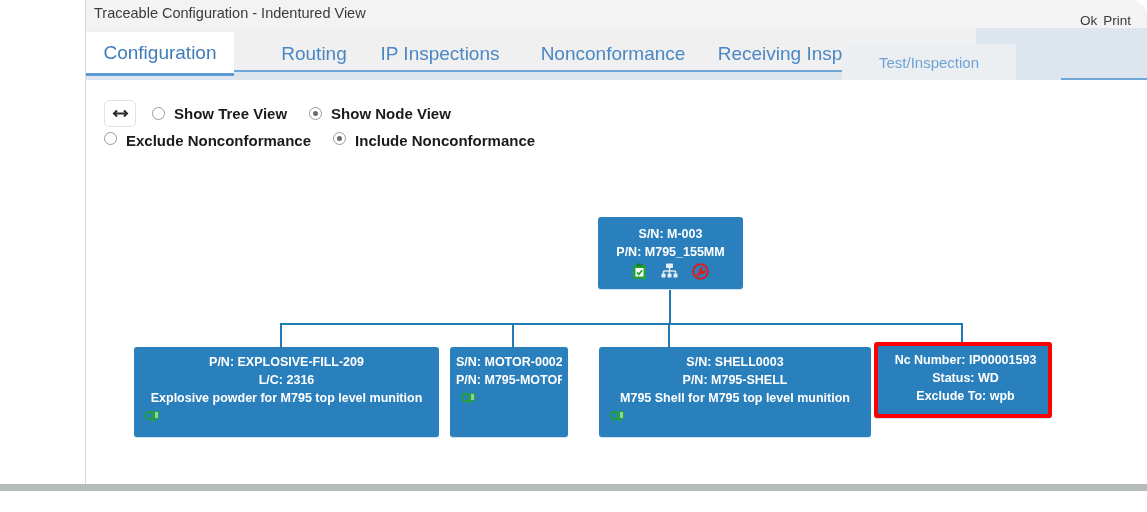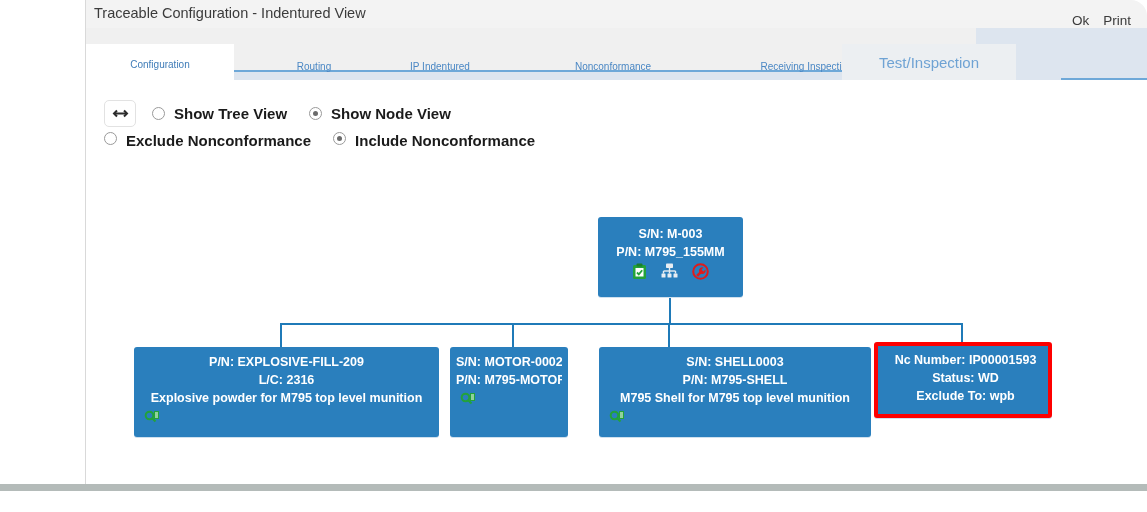--- a/index.html
+++ b/index.html
@@ -46,21 +46,21 @@
     white-space: nowrap;
   }
 
   .winbtns {
     position: absolute;
     right: 0;
     top: 0;
     height: 40px;
     display: flex;
     align-items: center;
-    gap: 14px;
+    gap: 6px;
     padding-right: 16px;
   }
   .winbtn {
     font-size: 13.5px;
     color: #3b3b3b;
     cursor: pointer;
     white-space: nowrap;
   }
 
   
@@ -78,26 +78,26 @@
     left: 0;
     top: 0;
     height: 44px;
     width: 890px;
     background: #f0f0f0;
     border-bottom: 2px solid #6ea8d8;
     box-sizing: border-box;
   }
   .tab {
     position: absolute;
-    top: 16px;
+    top: 4px;
     height: 44px;
     display: flex;
     align-items: center;
     justify-content: center;
-    font-size: 10px;
+    font-size: 19px;
     color: #4a87c4;
     white-space: nowrap;
     cursor: pointer;
     box-sizing: border-box;
   }
   .tab.active {
     background: #ffffff;
     color: #3f7cb8;
     border-bottom: 3px solid #5a9bd5;
   }
@@ -262,21 +262,21 @@
       <div class="winbtns">
         <div class="winbtn">Ok</div>
         <div class="winbtn">Print</div>
       </div>
     </div>
 
     <div class="tabstrip">
       <div class="tabrow">
         <div class="tab active" style="left:0px;width:148px;">Configuration</div>
         <div class="tab" style="left:148px;width:122px;padding-left:38px;">Routing</div>
-        <div class="tab" style="left:270px;width:168px;">IP Indentured</div>
+        <div class="tab" style="left:270px;width:168px;">IP Inspections</div>
         <div class="tab" style="left:438px;width:178px;">Nonconformance</div>
         <div class="tab" style="left:616px;width:212px;">Receiving Inspectio...</div>
       </div>
       <div class="tab-lower" style="left:756px;width:174px;">Test/Inspection</div>
       <div class="tabstrip-right"></div>
     </div>
 
     <div class="content">
 
       <div class="optbar">
@@ -305,21 +305,21 @@
 
       <div class="tree">
 
         <div class="conn" style="left:583px;top:209px;width:2px;height:35px;"></div>
         <div class="conn" style="left:194px;top:243px;width:683px;height:2px;"></div>
         <div class="conn" style="left:194px;top:243px;width:2px;height:24px;"></div>
         <div class="conn" style="left:426px;top:243px;width:2px;height:24px;"></div>
         <div class="conn" style="left:582px;top:243px;width:2px;height:24px;"></div>
         <div class="conn" style="left:875px;top:243px;width:2px;height:24px;"></div>
 
-        <div class="node" style="left:512px;top:137px;width:145px;height:80px;padding:8px 6px 12px 6px;">
+        <div class="node" style="left:512px;top:137px;width:145px;height:72px;padding:8px 6px 12px 6px;">
           <div class="node-line">S/N: M-003</div>
           <div class="node-line">P/N: M795_155MM</div>
           <div class="node-icons center">
             <svg class="icn" width="15" height="17" viewBox="0 0 15 17">
               <rect x="1" y="2" width="13" height="14" rx="1.5" fill="#23a23a"></rect>
               <rect x="4.5" y="0.5" width="6" height="3" rx="1" fill="#1b7f2c"></rect>
               <rect x="3.5" y="5" width="8" height="8.5" fill="#ffffff"></rect>
               <polyline points="5,9.5 6.8,11.3 10.2,7.2" fill="none" stroke="#23a23a" stroke-width="1.8"></polyline>
             </svg>
             <svg class="icn" width="17" height="16" viewBox="0 0 17 16">

